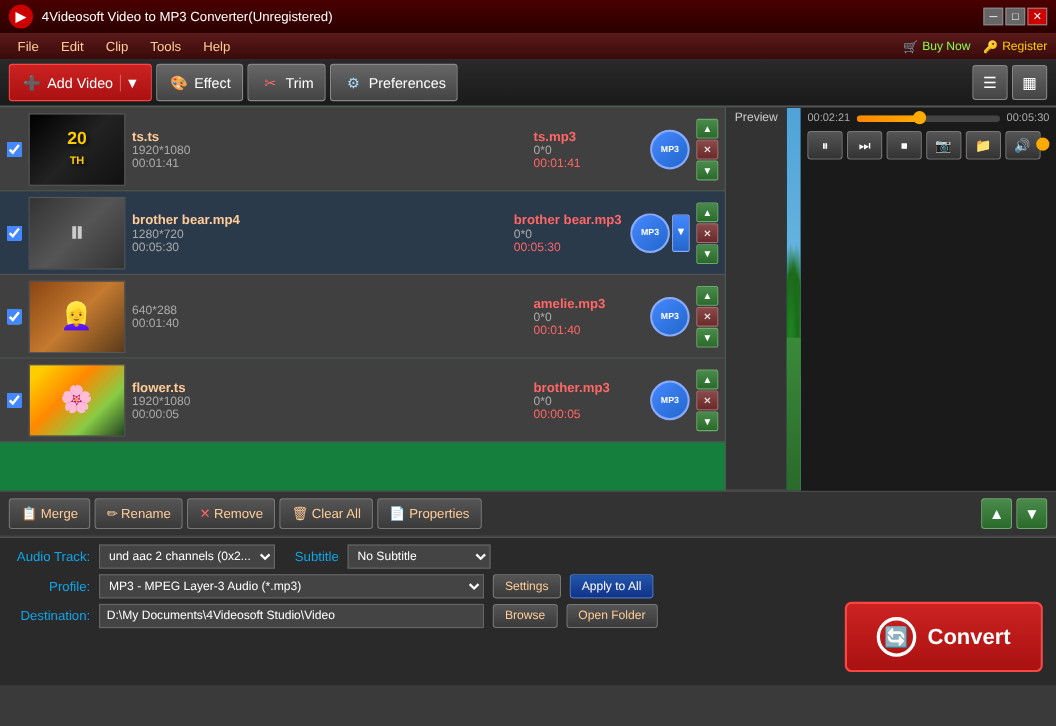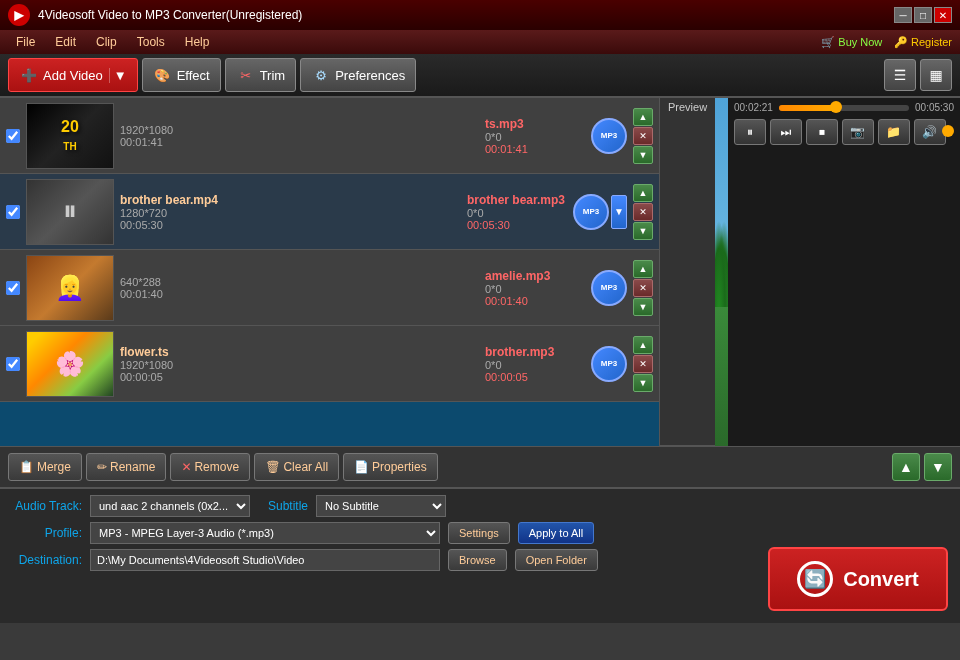--- a/index.html
+++ b/index.html
@@ -149,21 +149,21 @@
     
     #main-content {
       display: flex;
       height: 348px;
       background: #2a2a2a;
     }
 
     
     #file-list {
       flex: 1;
-      background: #0c4a6e;
+      background: #15803d;
       overflow-y: auto;
       border-right: 1px solid #555;
     }
     .file-item {
       display: flex;
       align-items: center;
       height: 76px;
       border-bottom: 1px solid #555;
       padding: 4px 6px;
       gap: 6px;
@@ -629,20 +629,21 @@
 <div id="main-content">
 
   <div id="file-list">
 
     <div class="file-item">
       <input type="checkbox" checked="" class="file-checkbox" style="">
       <div class="file-thumb file-thumb-1">
         <span class="thumb-logo" style="font-size:16px;color:#ffcc00;text-align:center;line-height:1.1;">20<br><span style="font-size:10px;">TH</span></span>
       </div>
       <div class="file-info">
+        <div class="file-name">ts.ts</div>
         <div class="file-dim">1920*1080</div>
         <div class="file-time">00:01:41</div>
       </div>
       <div class="output-info">
         <div class="output-name">ts.mp3</div>
         <div class="output-dim">0*0</div>
         <div class="output-time">00:01:41</div>
       </div>
       <div class="file-actions">
         <div class="mp3-badge">MP3</div>

